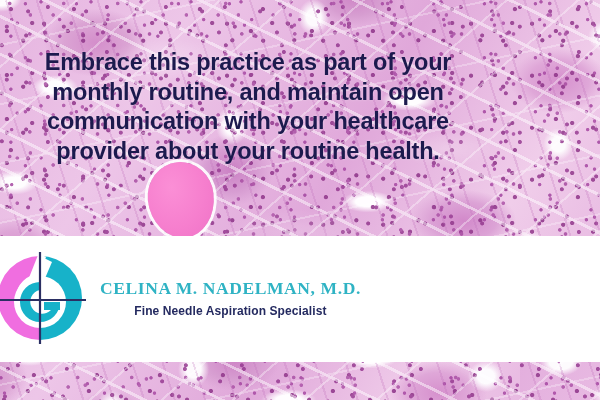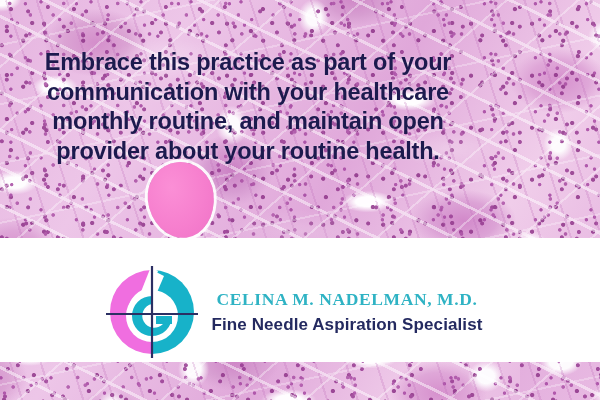--- a/index.html
+++ b/index.html
@@ -110,66 +110,66 @@
     line-height:29.5px;
     letter-spacing:-.2px;
     color:#1c1a4e;
     padding:0 40px;box-sizing:border-box;
     text-shadow:0 0 3px rgba(255,255,255,.32);
   }
   #headline .ln{display:block;white-space:nowrap;}
 
   
   #band{
-    position:absolute;left:0;top:250px;width:600px;height:124px;
+    position:absolute;left:0;top:236px;width:600px;height:124px;
     background:#ffffff;
-    display:flex;align-items:center;justify-content:center;
+    display:flex;align-items:center;
   }
   #logo-lockup{display:flex;align-items:center;gap:14px;transform:translateX(-6px);}
 
   
   #logo-mark{position:relative;width:92px;height:92px;flex:none;}
   #logo-mark svg{display:block;width:92px;height:92px;}
 
   
   #wordmark{display:flex;flex-direction:column;align-items:center;gap:5px;}
   #practice-name{
     font-family:"Liberation Serif",serif;
     font-weight:bold;
     font-size:17.5px;
     letter-spacing:.6px;
     color:#2fb3c4;
     white-space:nowrap;
   }
   #tagline{
     font-family:"Liberation Sans",sans-serif;
     font-weight:bold;
-    font-size:17px;
+    font-size:12px;
     letter-spacing:.1px;
     color:#242a60;
     white-space:nowrap;
   }
 </style>
 </head>
 <body>
 
 <div id="card">
 
   <div class="histo" id="histo-top">
     <div class="base"></div>
     <div class="nuclei"></div>
     <div class="strands"></div>
     <div class="warp"></div>
   </div>
   <div id="colloid"></div>
 
   <div id="headline">
     <span class="ln">Embrace this practice as part of your</span>
+    <span class="ln">monthly routine, and maintain open</span>
     <span class="ln">communication with your healthcare</span>
-    <span class="ln">monthly routine, and maintain open</span>
     <span class="ln">provider about your routine health.</span>
   </div>
 
   <div id="band">
     <div id="logo-lockup">
 
       <div id="logo-mark">
         <svg viewBox="0 0 92 92" xmlns="http://www.w3.org/2000/svg" aria-hidden="true">
 
           <path d="M46 4 A42 42 0 0 1 46 88 Z" fill="#17b2c9"></path>

